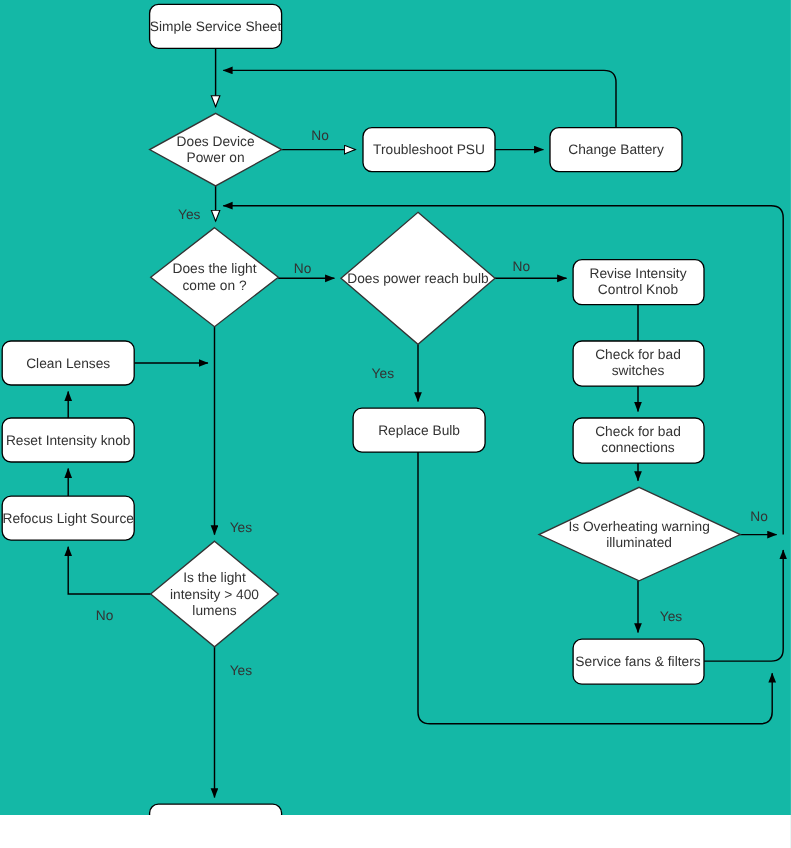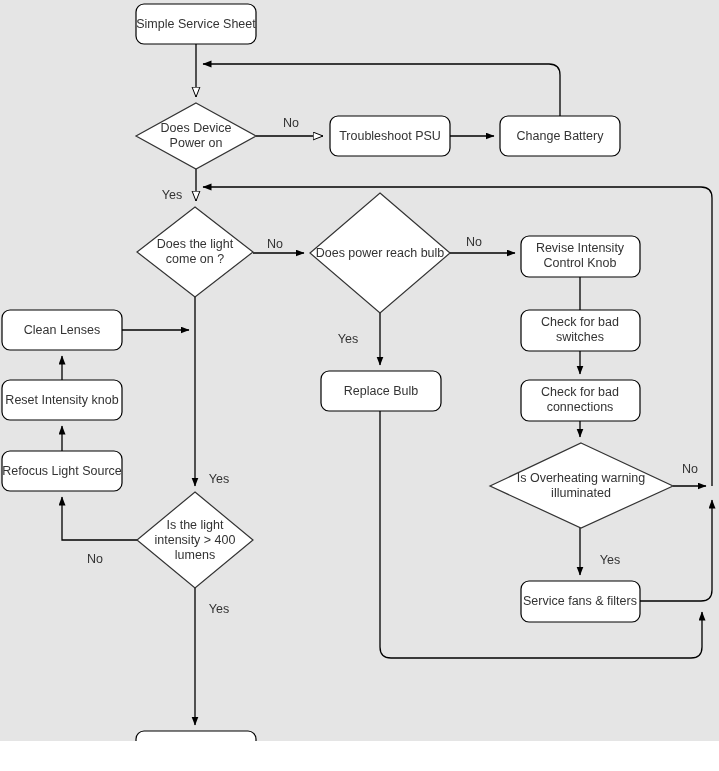--- a/index.html
+++ b/index.html
@@ -7,21 +7,21 @@
     padding: 0;
     background: #ffffff;
   }
   body {
     font-family: "Liberation Sans", sans-serif;
   }
   #canvas {
     position: relative;
     width: 719px;
     height: 741px;
-    background: #e5e5e5;
+    background: #14b8a6;
     overflow: hidden;
   }
   #flow-svg {
     position: absolute;
     left: 0;
     top: 0;
     width: 719px;
     height: 771px;
   }
   .node-text {

